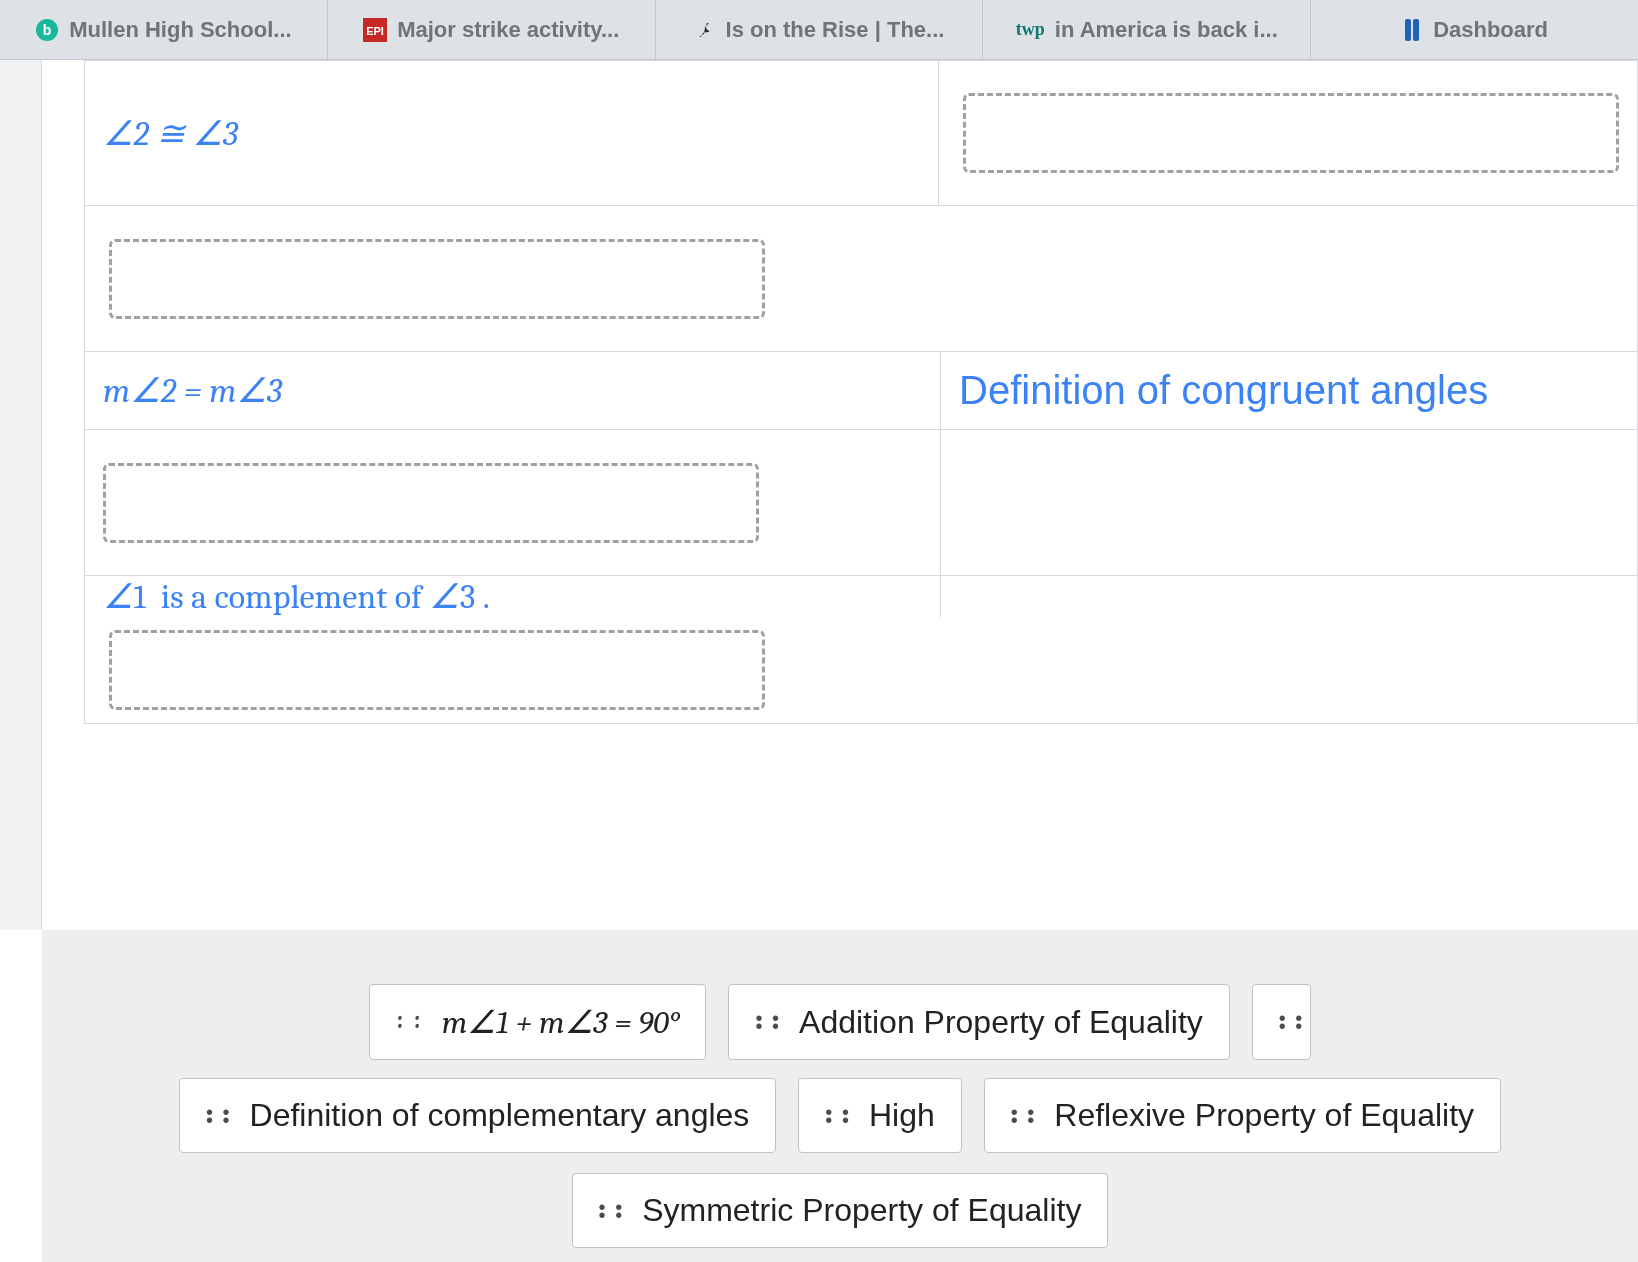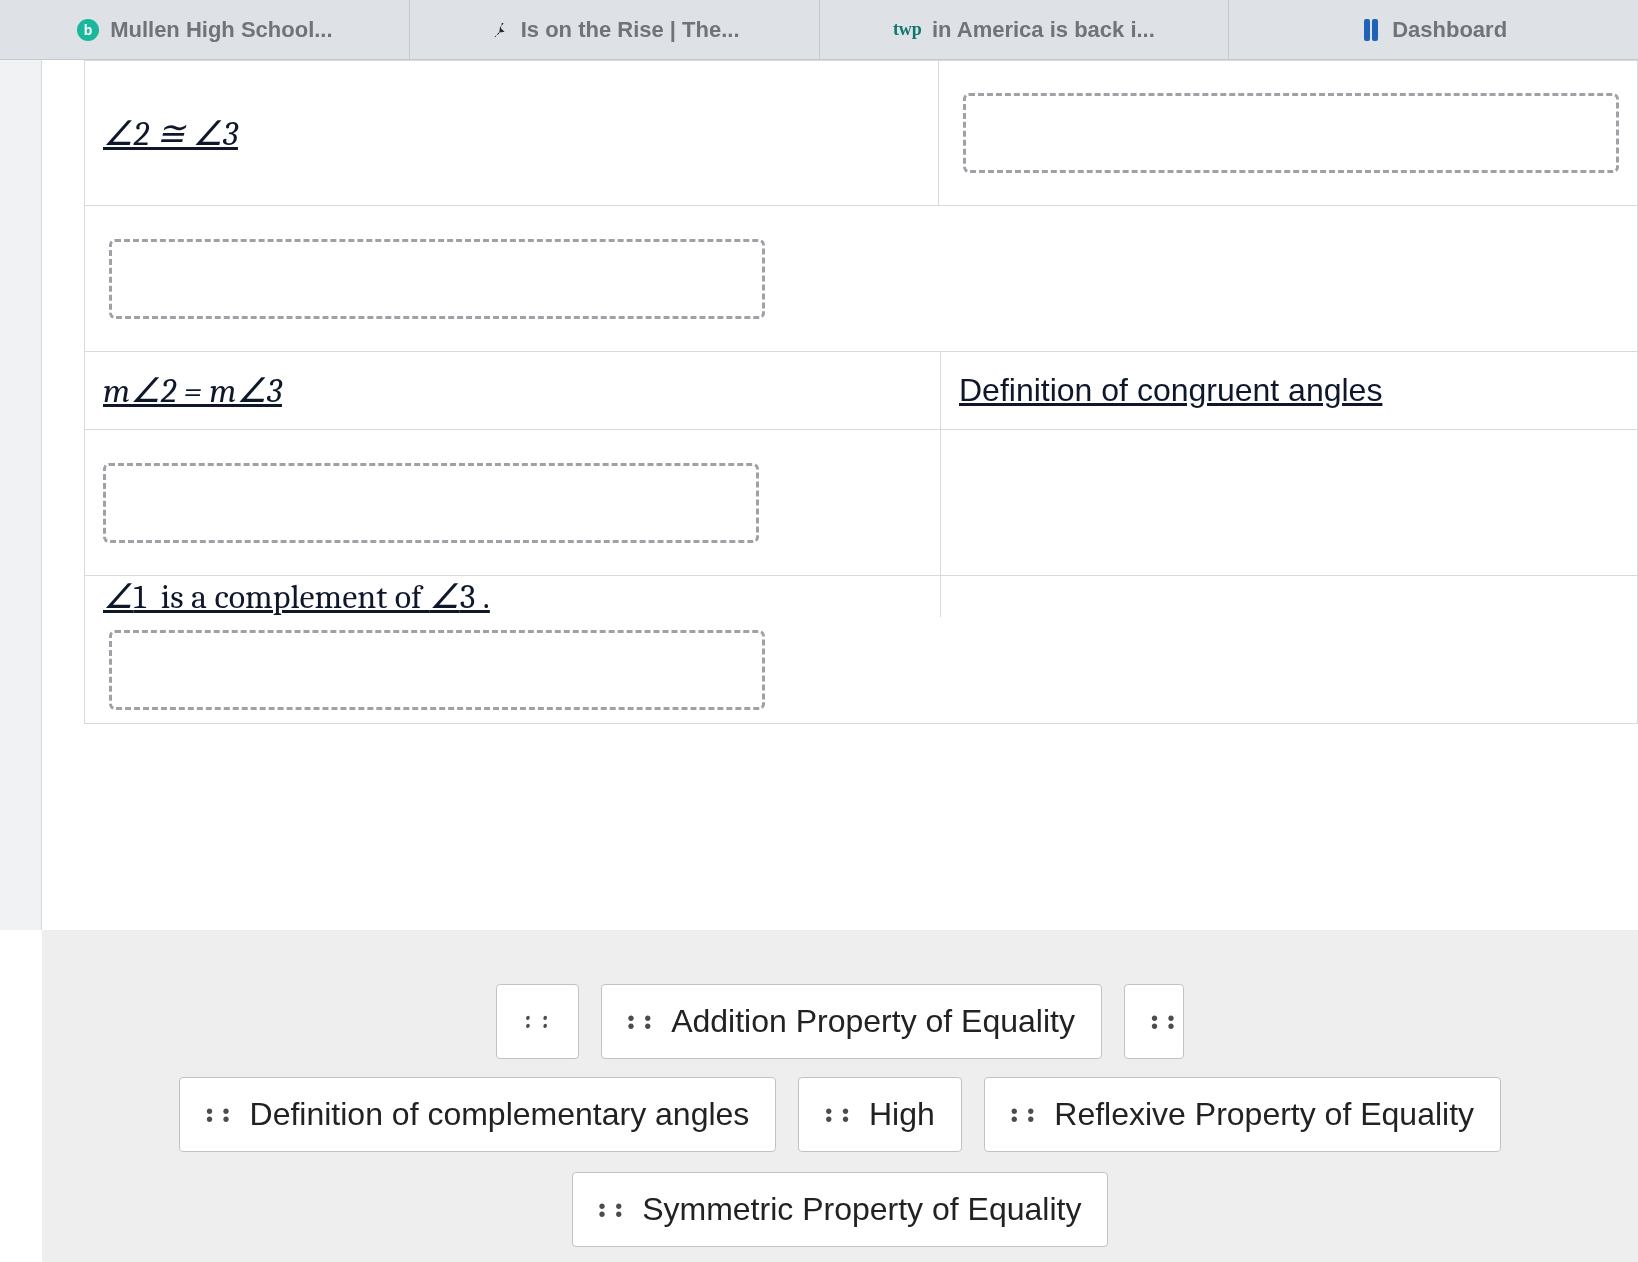--- a/index.html
+++ b/index.html
@@ -10,30 +10,30 @@
   .tab:last-child { border-right: none; }
   .tab .ticon { flex: 0 0 auto; display: flex; align-items: center; justify-content: center; }
   .tab .tlabel { overflow: hidden; text-overflow: ellipsis; }
   
   .page { position: relative; height: calc(1262px - 60px); }
   .left-gutter { position: absolute; left: 0; top: 0; width: 42px; height: 870px; background: #f1f2f4; border-right: 1px solid #d7d9dc; }
   
   .proof { position: absolute; left: 84px; top: 0; width: calc(1638px - 84px); }
   .row { display: flex; border: 1px solid #d7d9dc; border-top: none; }
   .row:first-child { border-top: 1px solid #d7d9dc; }
-  .cell { padding: 0 18px; display: flex; align-items: center; font-size: 32px; color: #0f172a; text-decoration: underline; }
+  .cell { padding: 0 18px; display: flex; align-items: center; font-size: 32px; color: #3b82f6; }
   .cell.left  { width: 856px; border-right: 1px solid #d7d9dc; }
   .cell.right { flex: 1; }
   .r0 { height: 146px; }
   .r1 { height: 146px; }
   .r2 { height: 78px; }
   .r3 { height: 146px; }
   .r4 { height: 148px; flex-direction: column; }
   .statement { font-family: "Cambria", "Georgia", serif; font-style: italic; font-size: 34px; white-space: pre; }
-  .reason-text { font-size: 32px; }
+  .reason-text { font-size: 40px; }
   .dropzone { border: 3px dashed #9ea2a6; border-radius: 6px; background: #fff; }
   .dz-right { width: 656px; height: 80px; margin-left: 6px; }
   .dz-left  { width: 656px; height: 80px; margin-left: 0; }
   
   .bank { position: absolute; left: 42px; right: 0; top: 870px; bottom: 0; background: #eeeeee; padding-top: 54px; }
   .bank-rows { display: flex; flex-direction: column; align-items: center; gap: 18px; }
   .bank-row { display: flex; gap: 22px; justify-content: center; }
   .tile { display: flex; align-items: center; gap: 18px; padding: 18px 26px; background: #fff; border: 1px solid #bfc3c7; border-radius: 4px; font-size: 32px; color: #222; cursor: grab; white-space: nowrap; }
   .tile .grip { color: #4a4d50; font-size: 20px; letter-spacing: 2px; line-height: 8px; }
   .tile.math { font-family: "Cambria","Georgia",serif; font-style: italic; }
@@ -46,20 +46,29 @@
 
 <div class="tabstrip">
   <div class="tab">
     <span class="ticon">
       <svg width="24" height="24">
           <circle cx="12" cy="12" r="11" fill="#19b89c"></circle>
           <text x="12" y="17" text-anchor="middle" font-size="14" fill="#fff" font-family="Arial" font-weight="bold">b</text>
         </svg>
     </span>
     <span class="tlabel">Mullen High School...</span>
+  </div>
+  <div class="tab">
+    <span class="ticon">
+      <svg width="24" height="24">
+          <rect width="24" height="24" fill="#c62828"></rect>
+          <text x="12" y="17" text-anchor="middle" font-size="11" fill="#fff" font-family="Arial" font-weight="bold">EPI</text>
+        </svg>
+    </span>
+    <span class="tlabel">Major strike activity...</span>
   </div>
   <div class="tab">
     <span class="ticon">
       <svg width="22" height="22" viewBox="0 0 24 24">
           <path fill="#2b2b2b" d="M14 4l-1 6 4 4-7 1-3 5-1-1 5-3 1-7 4-4-2-1z"></path>
         </svg>
     </span>
     <span class="tlabel">Is on the Rise | The...</span>
   </div>
   <div class="tab">
@@ -124,20 +133,21 @@
     </div>
 
   </div>
 
   <div class="bank">
     <div class="bank-rows">
 
       <div class="bank-row">
         <div class="tile math">
           <span class="grip">•&nbsp;•<br>•&nbsp;•</span>
+          <span>m∠1 + m∠3 = 90°</span>
         </div>
         <div class="tile">
           <span class="grip">•&nbsp;•<br>•&nbsp;•</span>
           <span>Addition Property of Equality</span>
         </div>
         <div class="tile clipped-right">
           <span class="grip">•&nbsp;•<br>•&nbsp;•</span>
         </div>
       </div>
 

